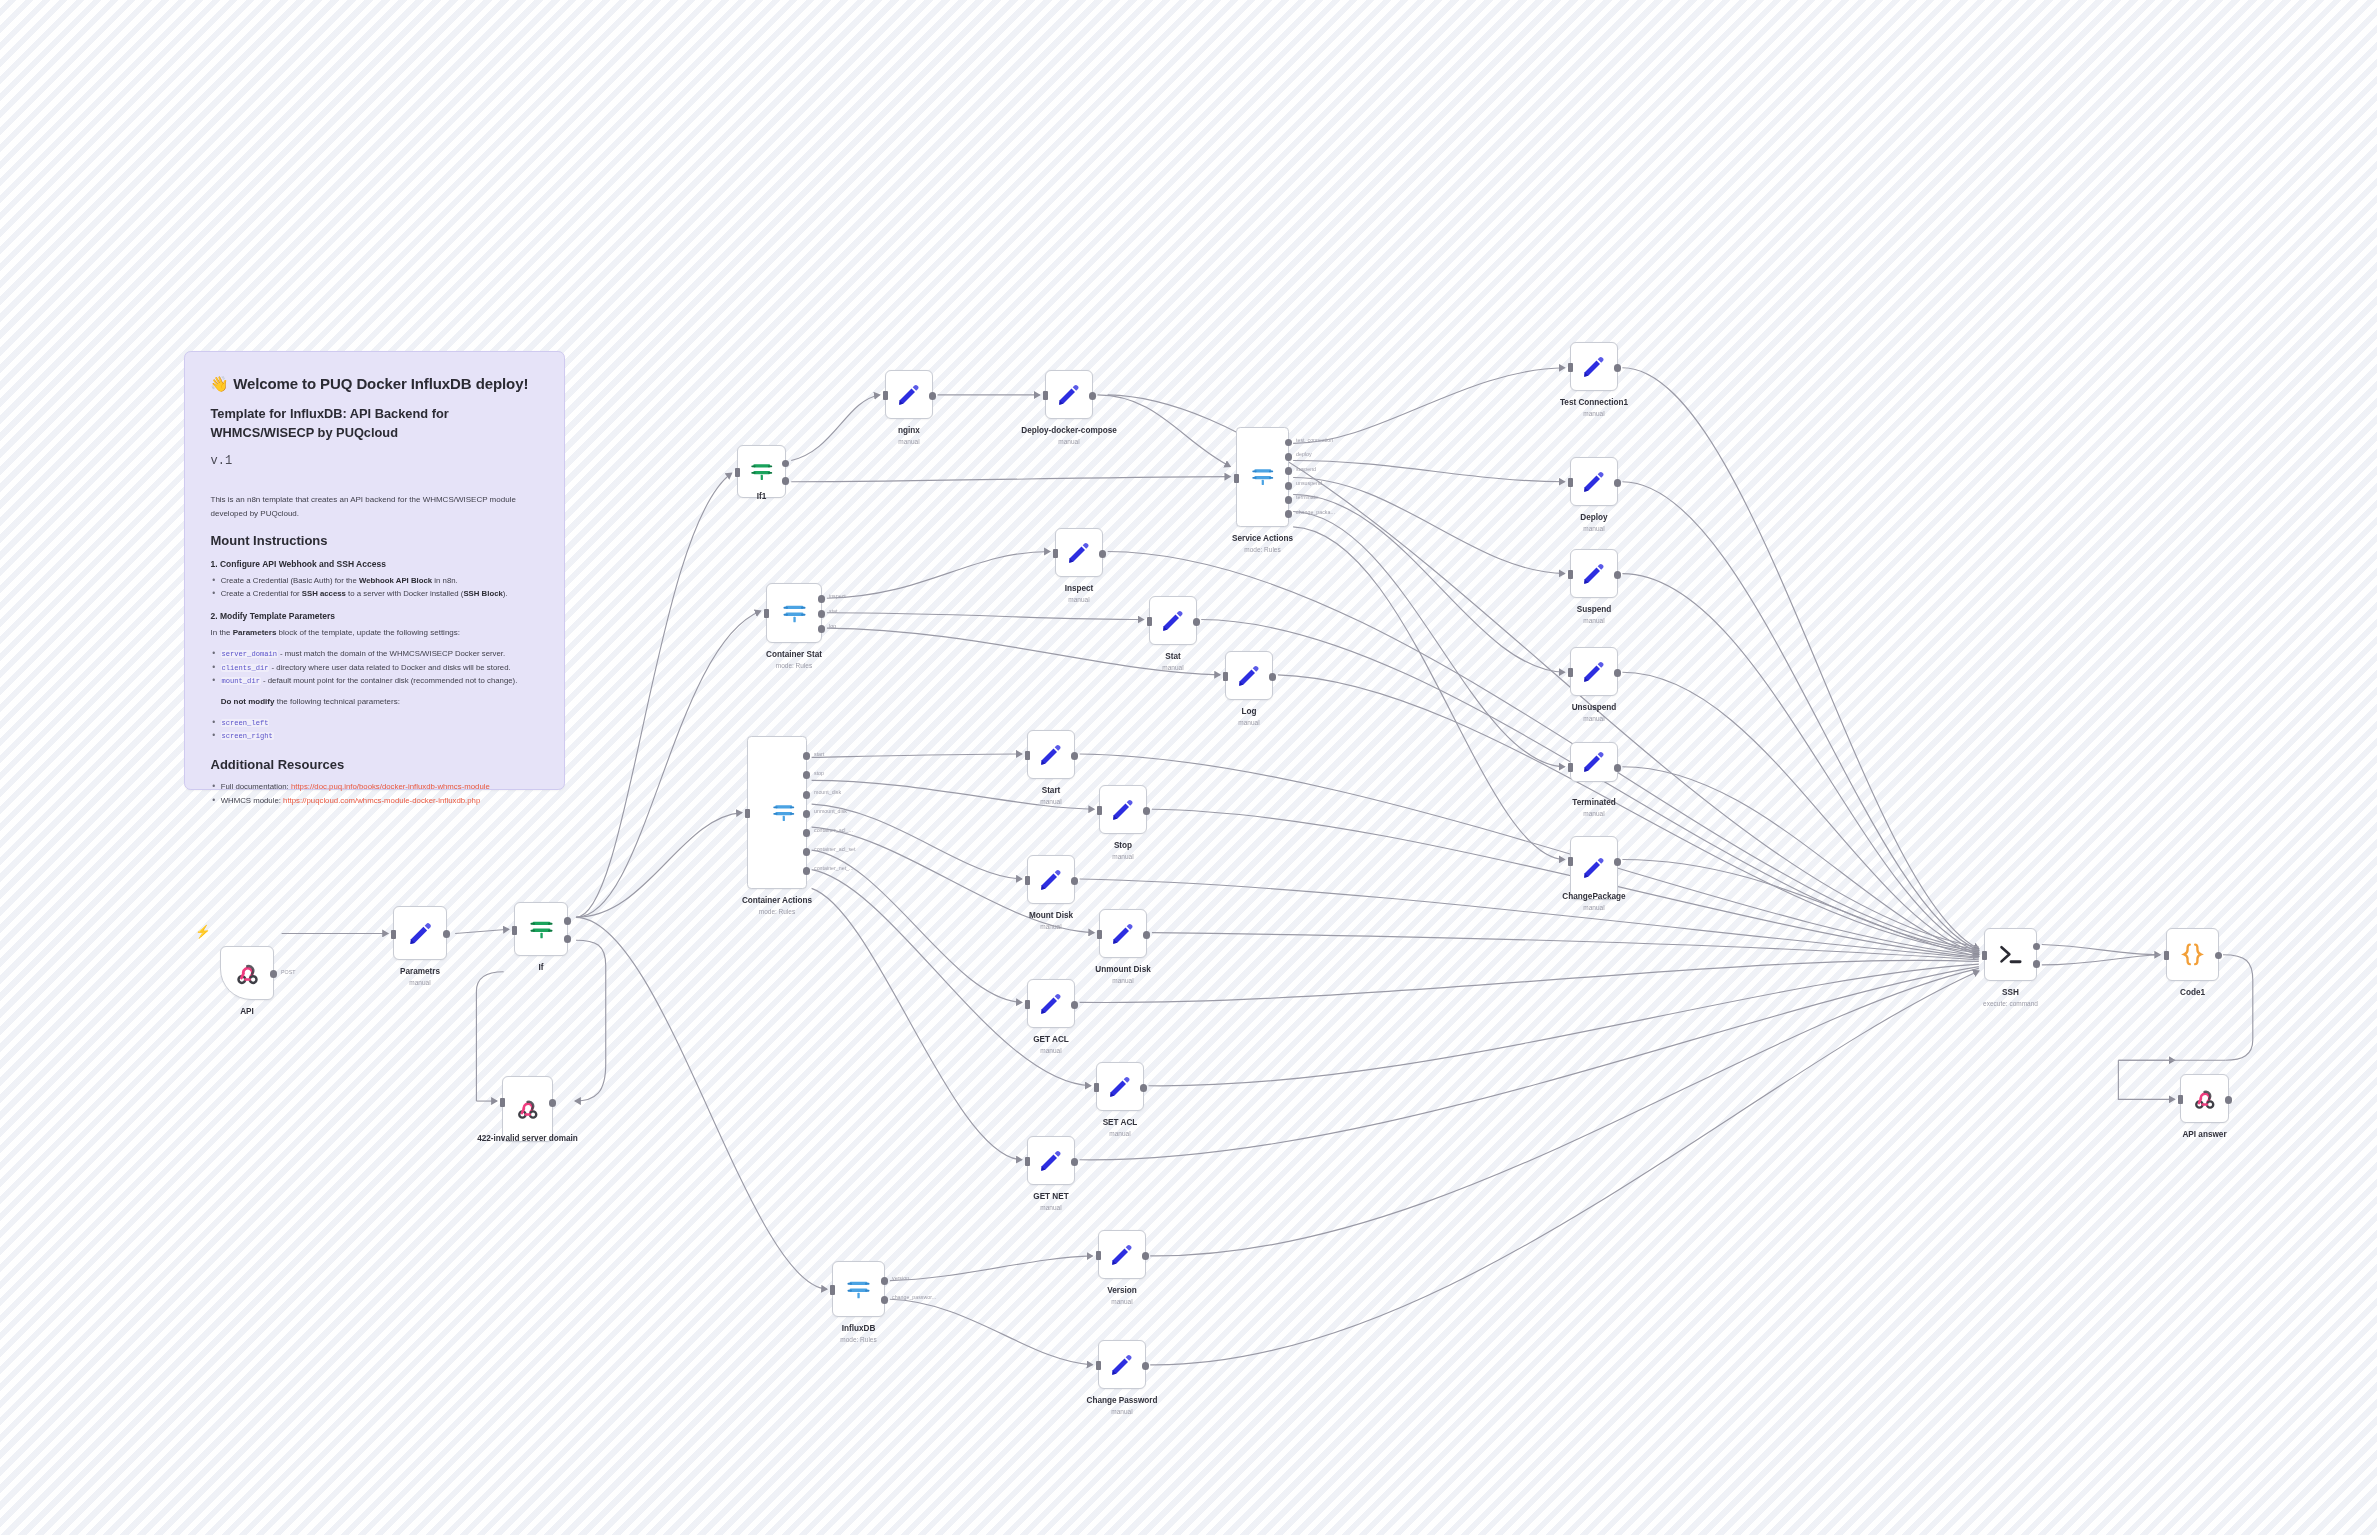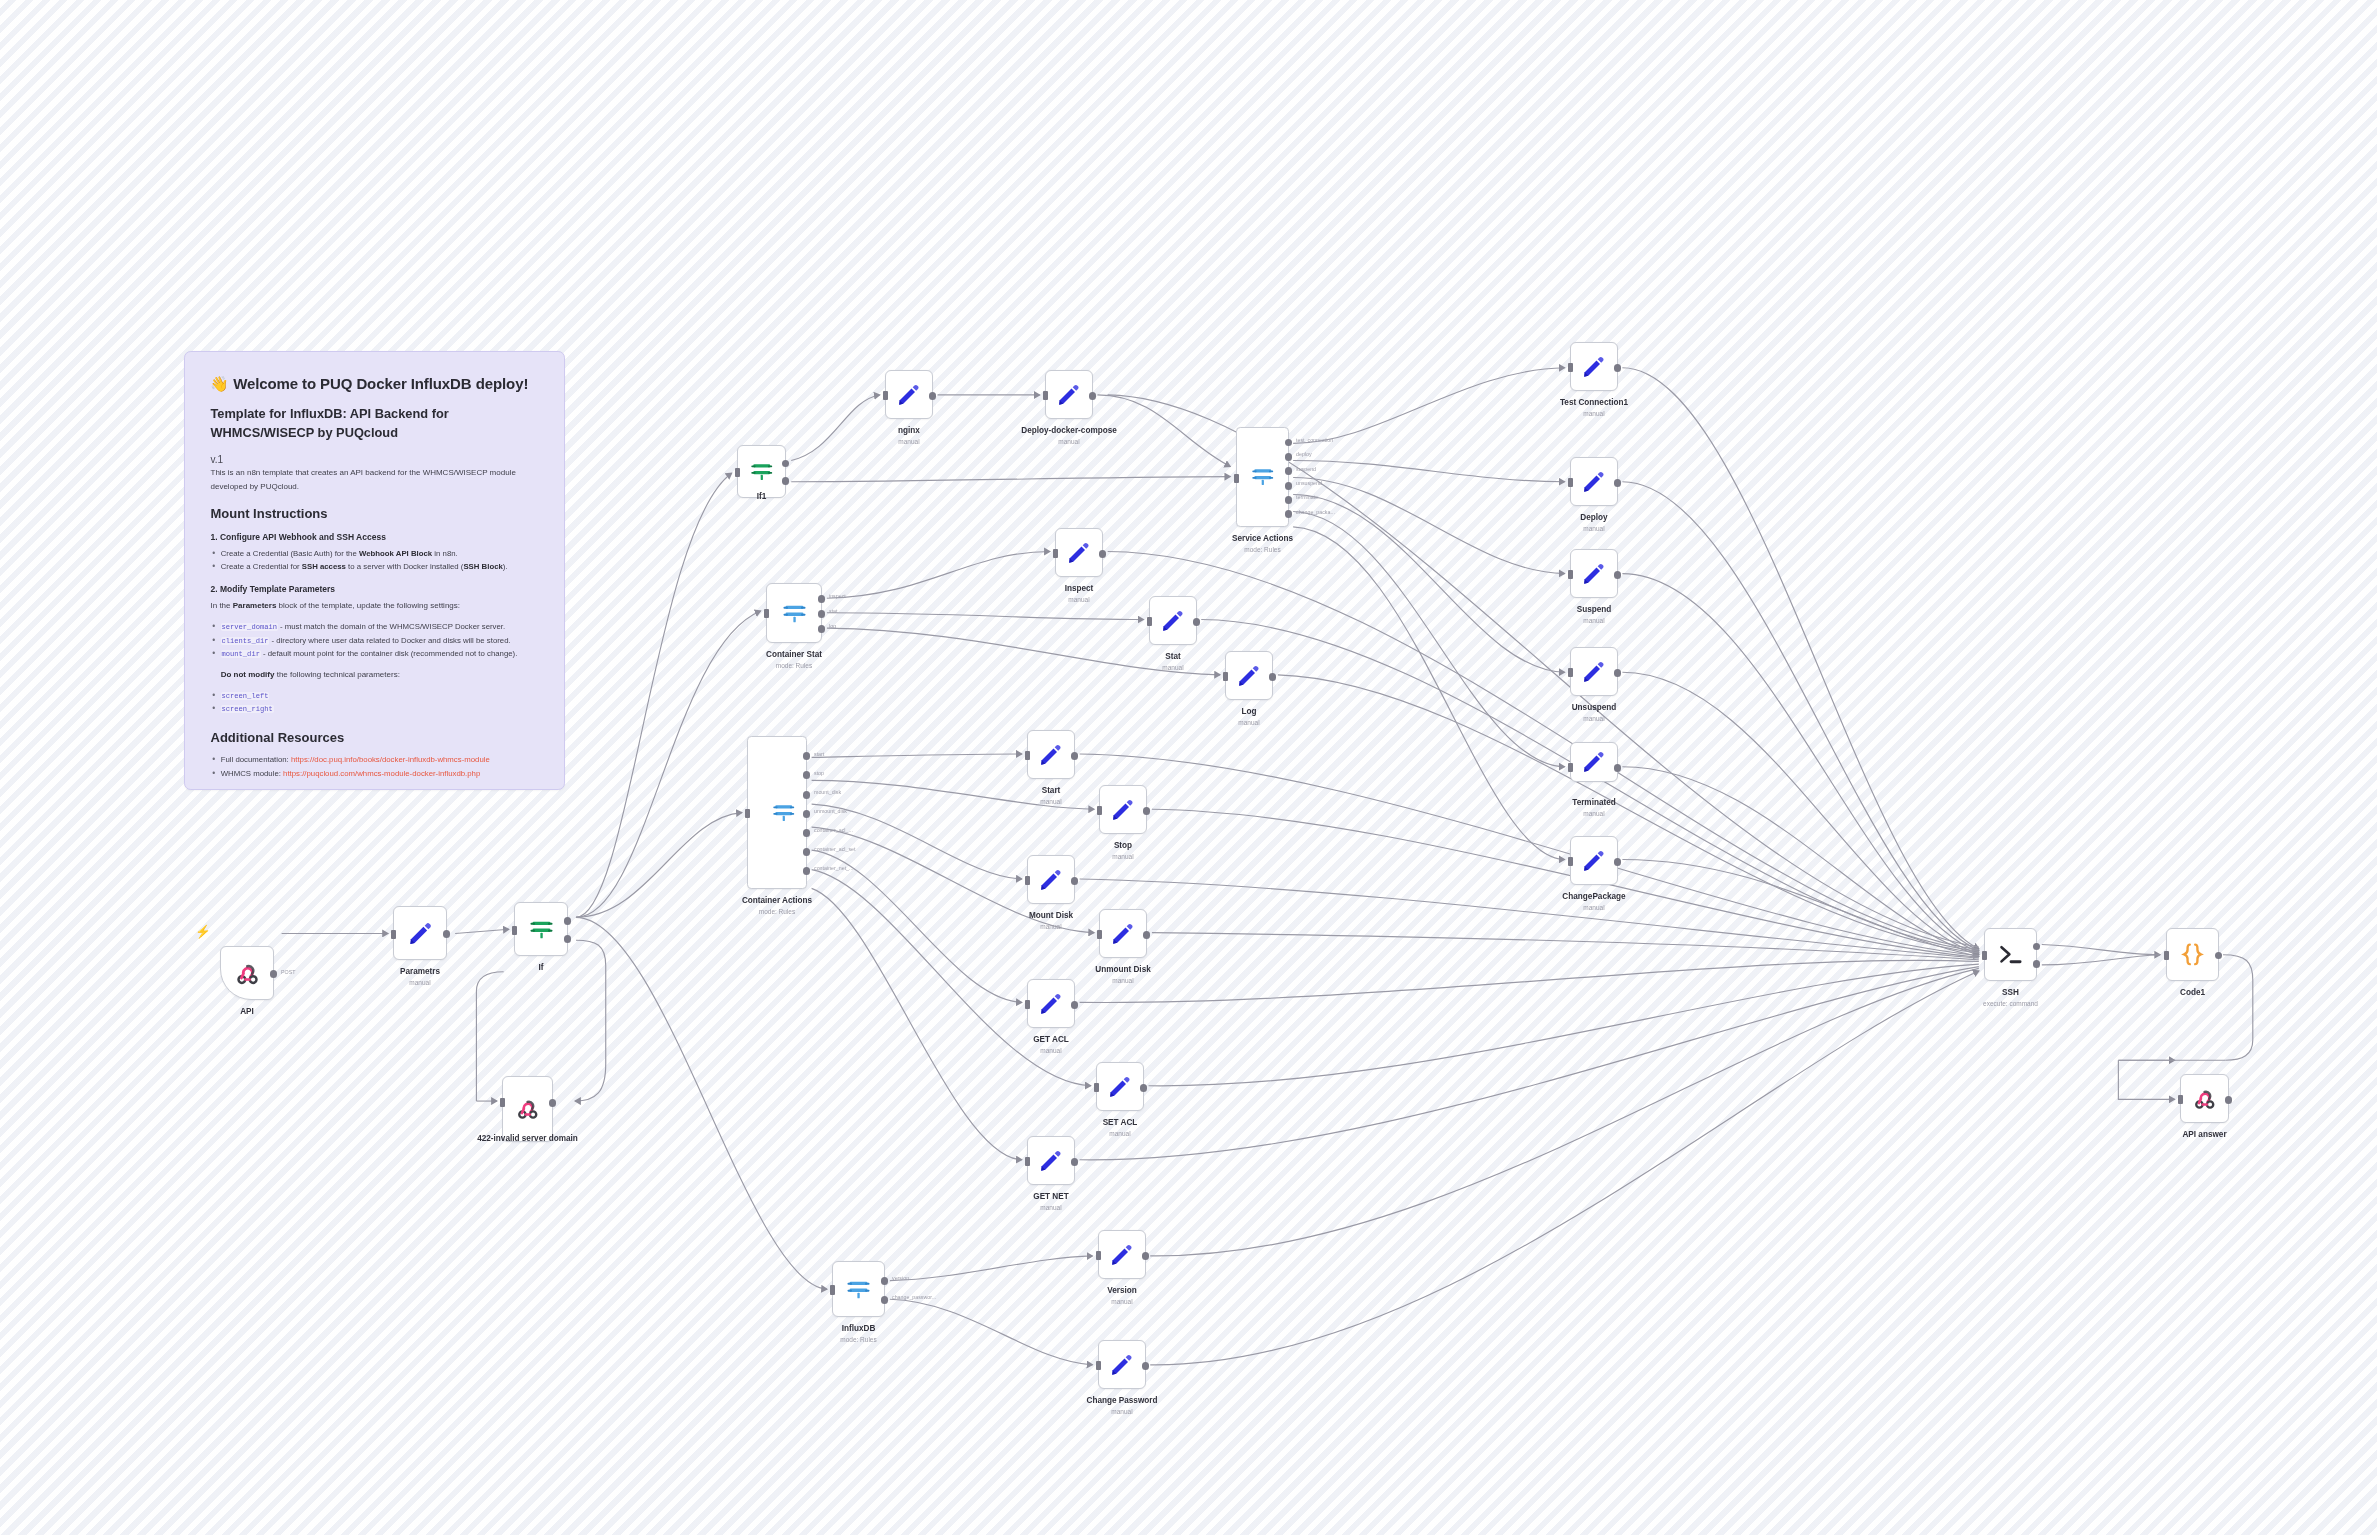--- a/index.html
+++ b/index.html
@@ -36,21 +36,21 @@
     font-size: 15px; font-weight: bold; line-height: 1.35;
     margin-bottom: 11px; color: #2b2b33; letter-spacing: -0.1px;
   }
   .sticky h2 {
     font-size: 12.8px; font-weight: bold; line-height: 1.45;
     margin-bottom: 12px; color: #2b2b33;
   }
   .sticky h3 {
     font-size: 13px; font-weight: bold; margin: 13.6px 0 8.5px 0; color: #2b2b33;
   }
-  .sticky .ver { font-size: 10px; margin-bottom: 1px; color: #4a4a55; }
+  .sticky .ver { font-size: 12px; margin-bottom: 25px; color: #4a4a55; font-family: Liberation Mono, monospace; }
   .sticky p { font-size: 8px; line-height: 1.65; margin-bottom: 7.7px; color: #41414c; }
   .sticky .sub { font-size: 8.5px; font-weight: bold; margin: 10.2px 0 5.1px 0; color: #2b2b33; }
   .sticky ul { list-style: none; margin: 0 0 6.8px 0; }
   .sticky li {
     font-size: 7.8px; line-height: 1.75; padding-left: 10.2px; position: relative; color: #41414c;
   }
   .sticky li:before {
     content: "•"; position: absolute; left: 1.7px; top: -0.9px; color: #6b6b78; font-size: 8.5px;
   }
   .sticky code {
@@ -569,21 +569,21 @@
       <div class="node" style="left: 1570px; top: 742px; width: 48px; height: 40px;">
         <svg class="icon" width="25.5" height="25.5" viewBox="0 0 24 24">
       <path d="M3.5 17.2 L14.6 6.1 L17.9 9.4 L6.8 20.5 L3 21.3 Z" fill="#2d2ee0"></path>
       <path d="M15.7 5.0 L17.4 3.3 C18.1 2.6 19.2 2.6 19.9 3.3 L20.7 4.1 C21.4 4.8 21.4 5.9 20.7 6.6 L19.0 8.3 Z" fill="#5a5ae8"></path>
       <path d="M3.5 17.2 L6.8 20.5 L3 21.3 Z" fill="#1a1ab5"></path>
     </svg>
         <div class="port in" style="left: -2.6px; top: 20px;"></div>
         <div class="port" style="right: -4.3px; top: 21px;"></div>
         <div class="node-label" style="top: 55px;">Terminated<span class="node-sub">manual</span></div>
       </div>
-      <div class="node" style="left: 1570px; top: 836px; width: 48px; height: 49px;">
+      <div class="node" style="left: 1570px; top: 836px; width: 48px; height: 64px;">
         <svg class="icon" width="25.5" height="25.5" viewBox="0 0 24 24">
       <path d="M3.5 17.2 L14.6 6.1 L17.9 9.4 L6.8 20.5 L3 21.3 Z" fill="#2d2ee0"></path>
       <path d="M15.7 5.0 L17.4 3.3 C18.1 2.6 19.2 2.6 19.9 3.3 L20.7 4.1 C21.4 4.8 21.4 5.9 20.7 6.6 L19.0 8.3 Z" fill="#5a5ae8"></path>
       <path d="M3.5 17.2 L6.8 20.5 L3 21.3 Z" fill="#1a1ab5"></path>
     </svg>
         <div class="port in" style="left: -2.6px; top: 20px;"></div>
         <div class="port" style="right: -4.3px; top: 21px;"></div>
         <div class="node-label" style="top: 55px;">ChangePackage<span class="node-sub">manual</span></div>
       </div>
       <div class="node" style="left: 1984px; top: 928px; width: 53px; height: 53px;">

